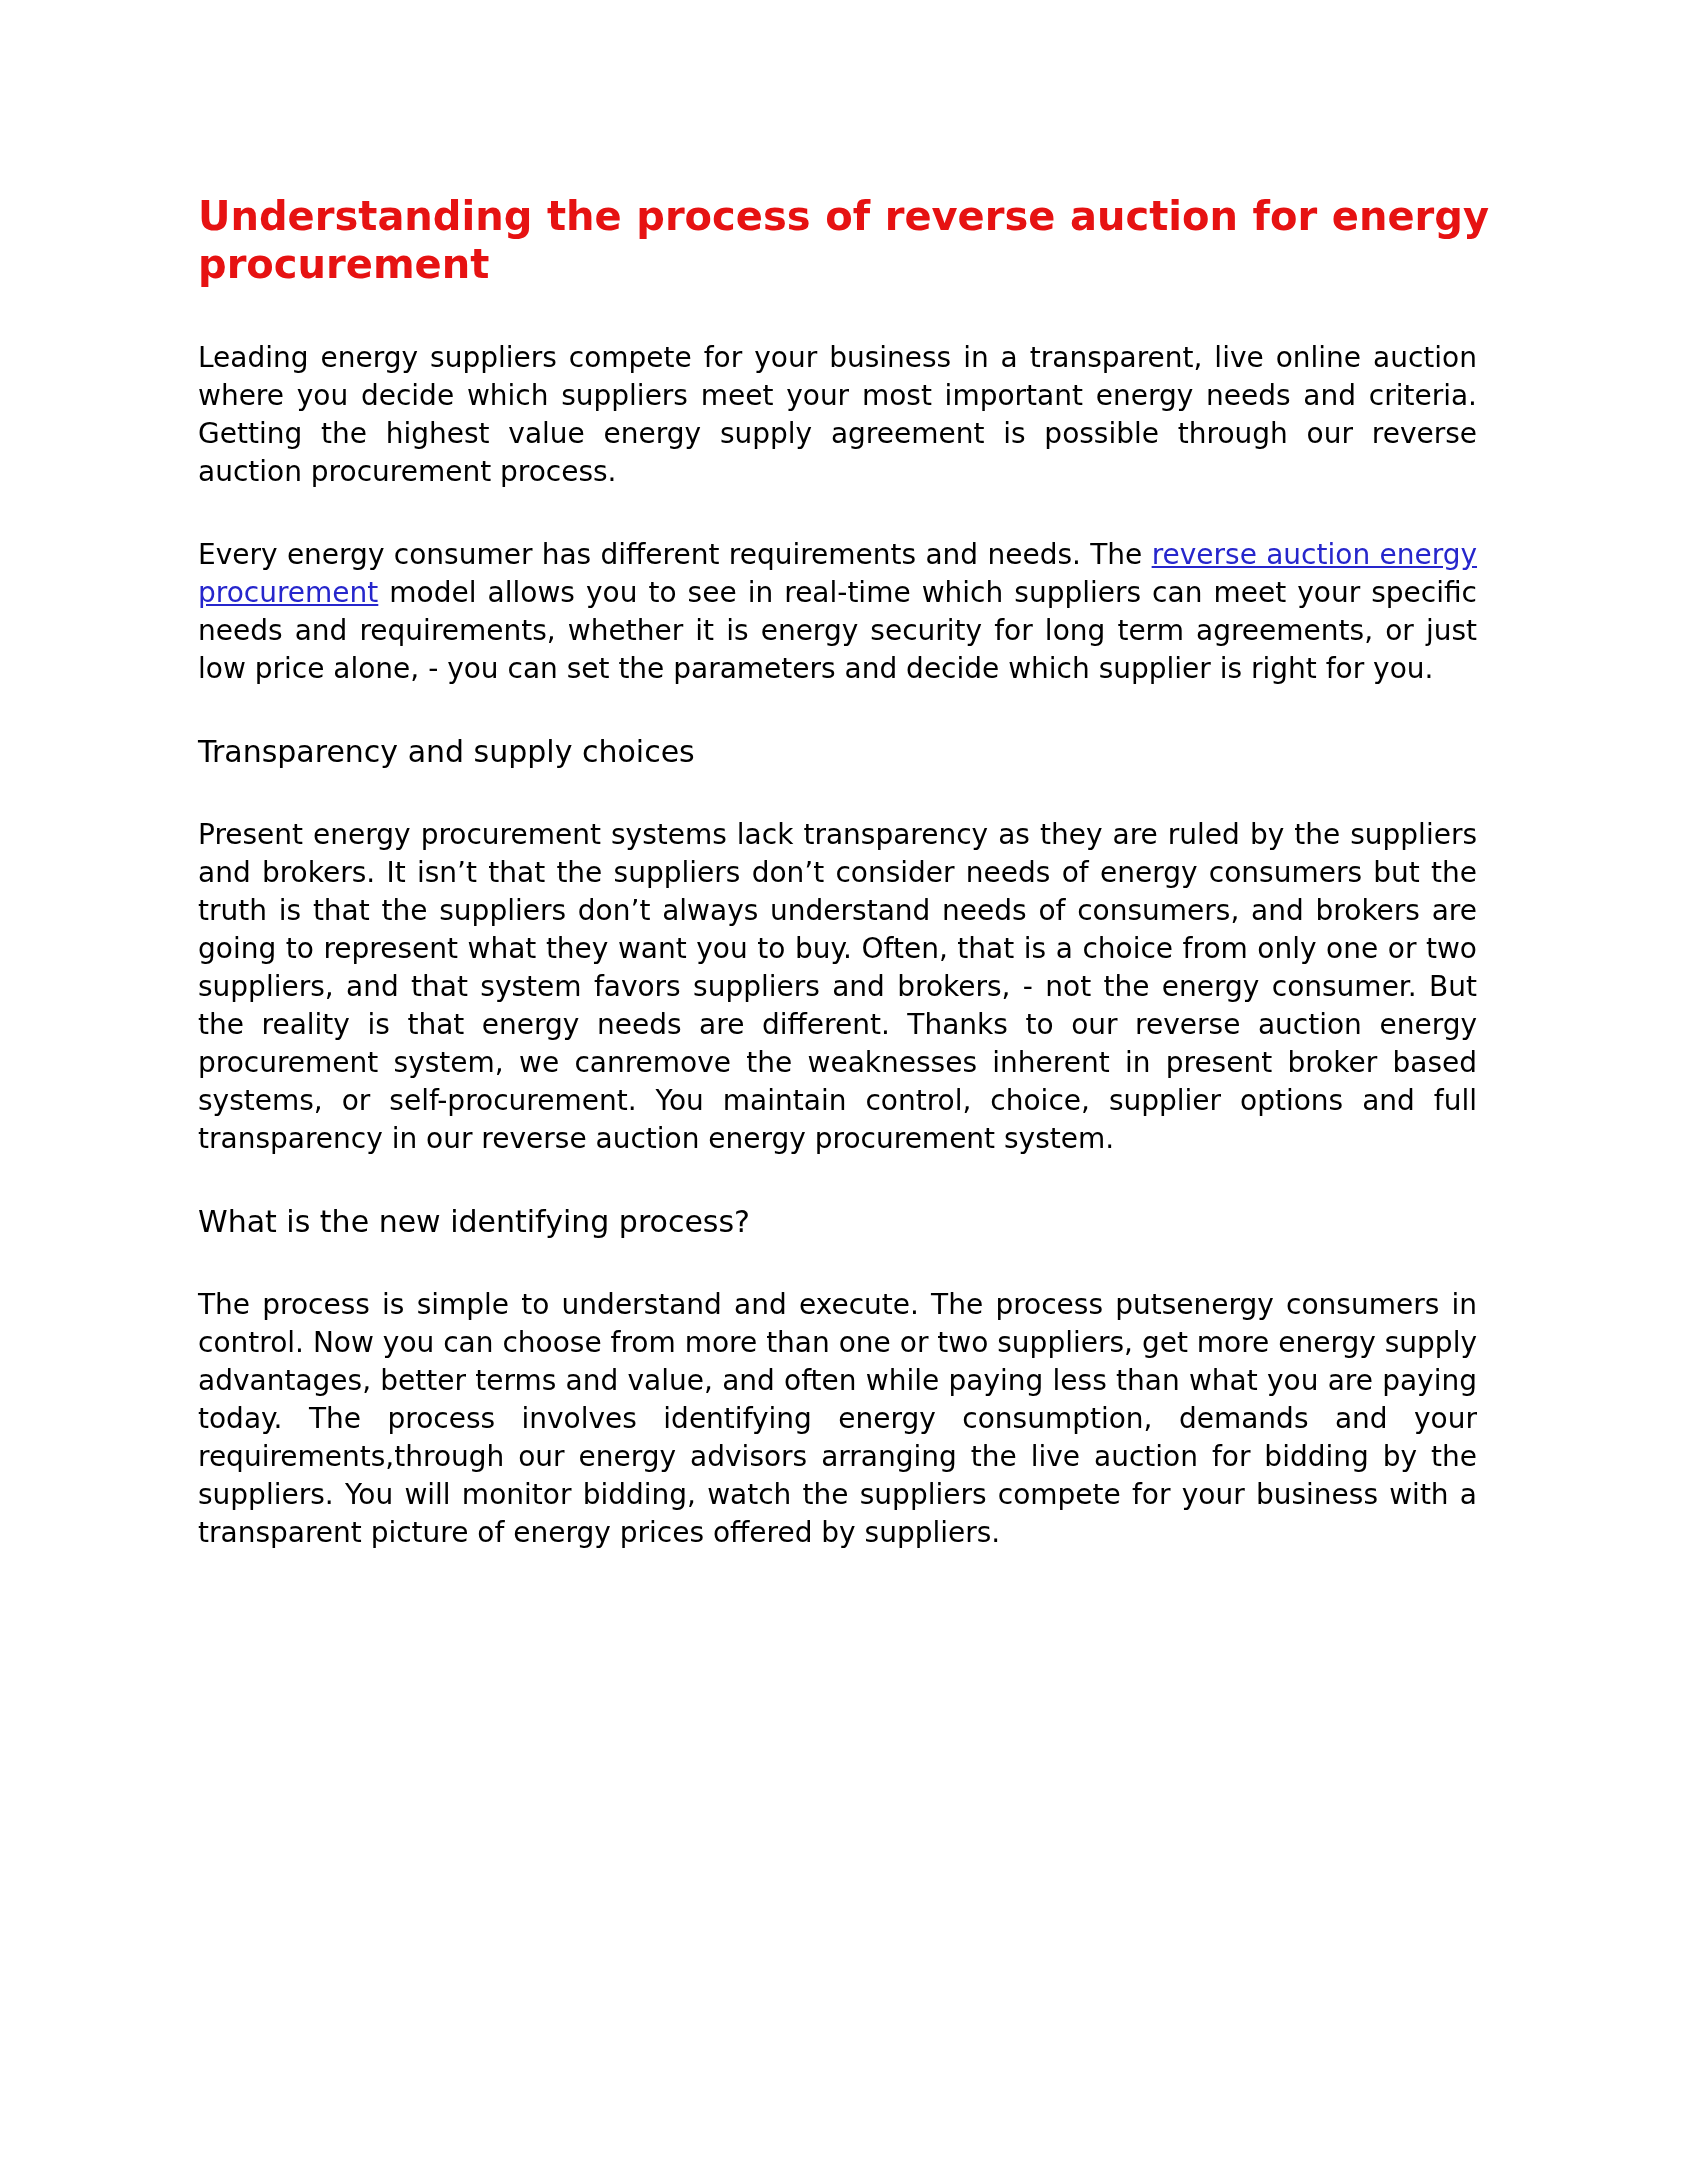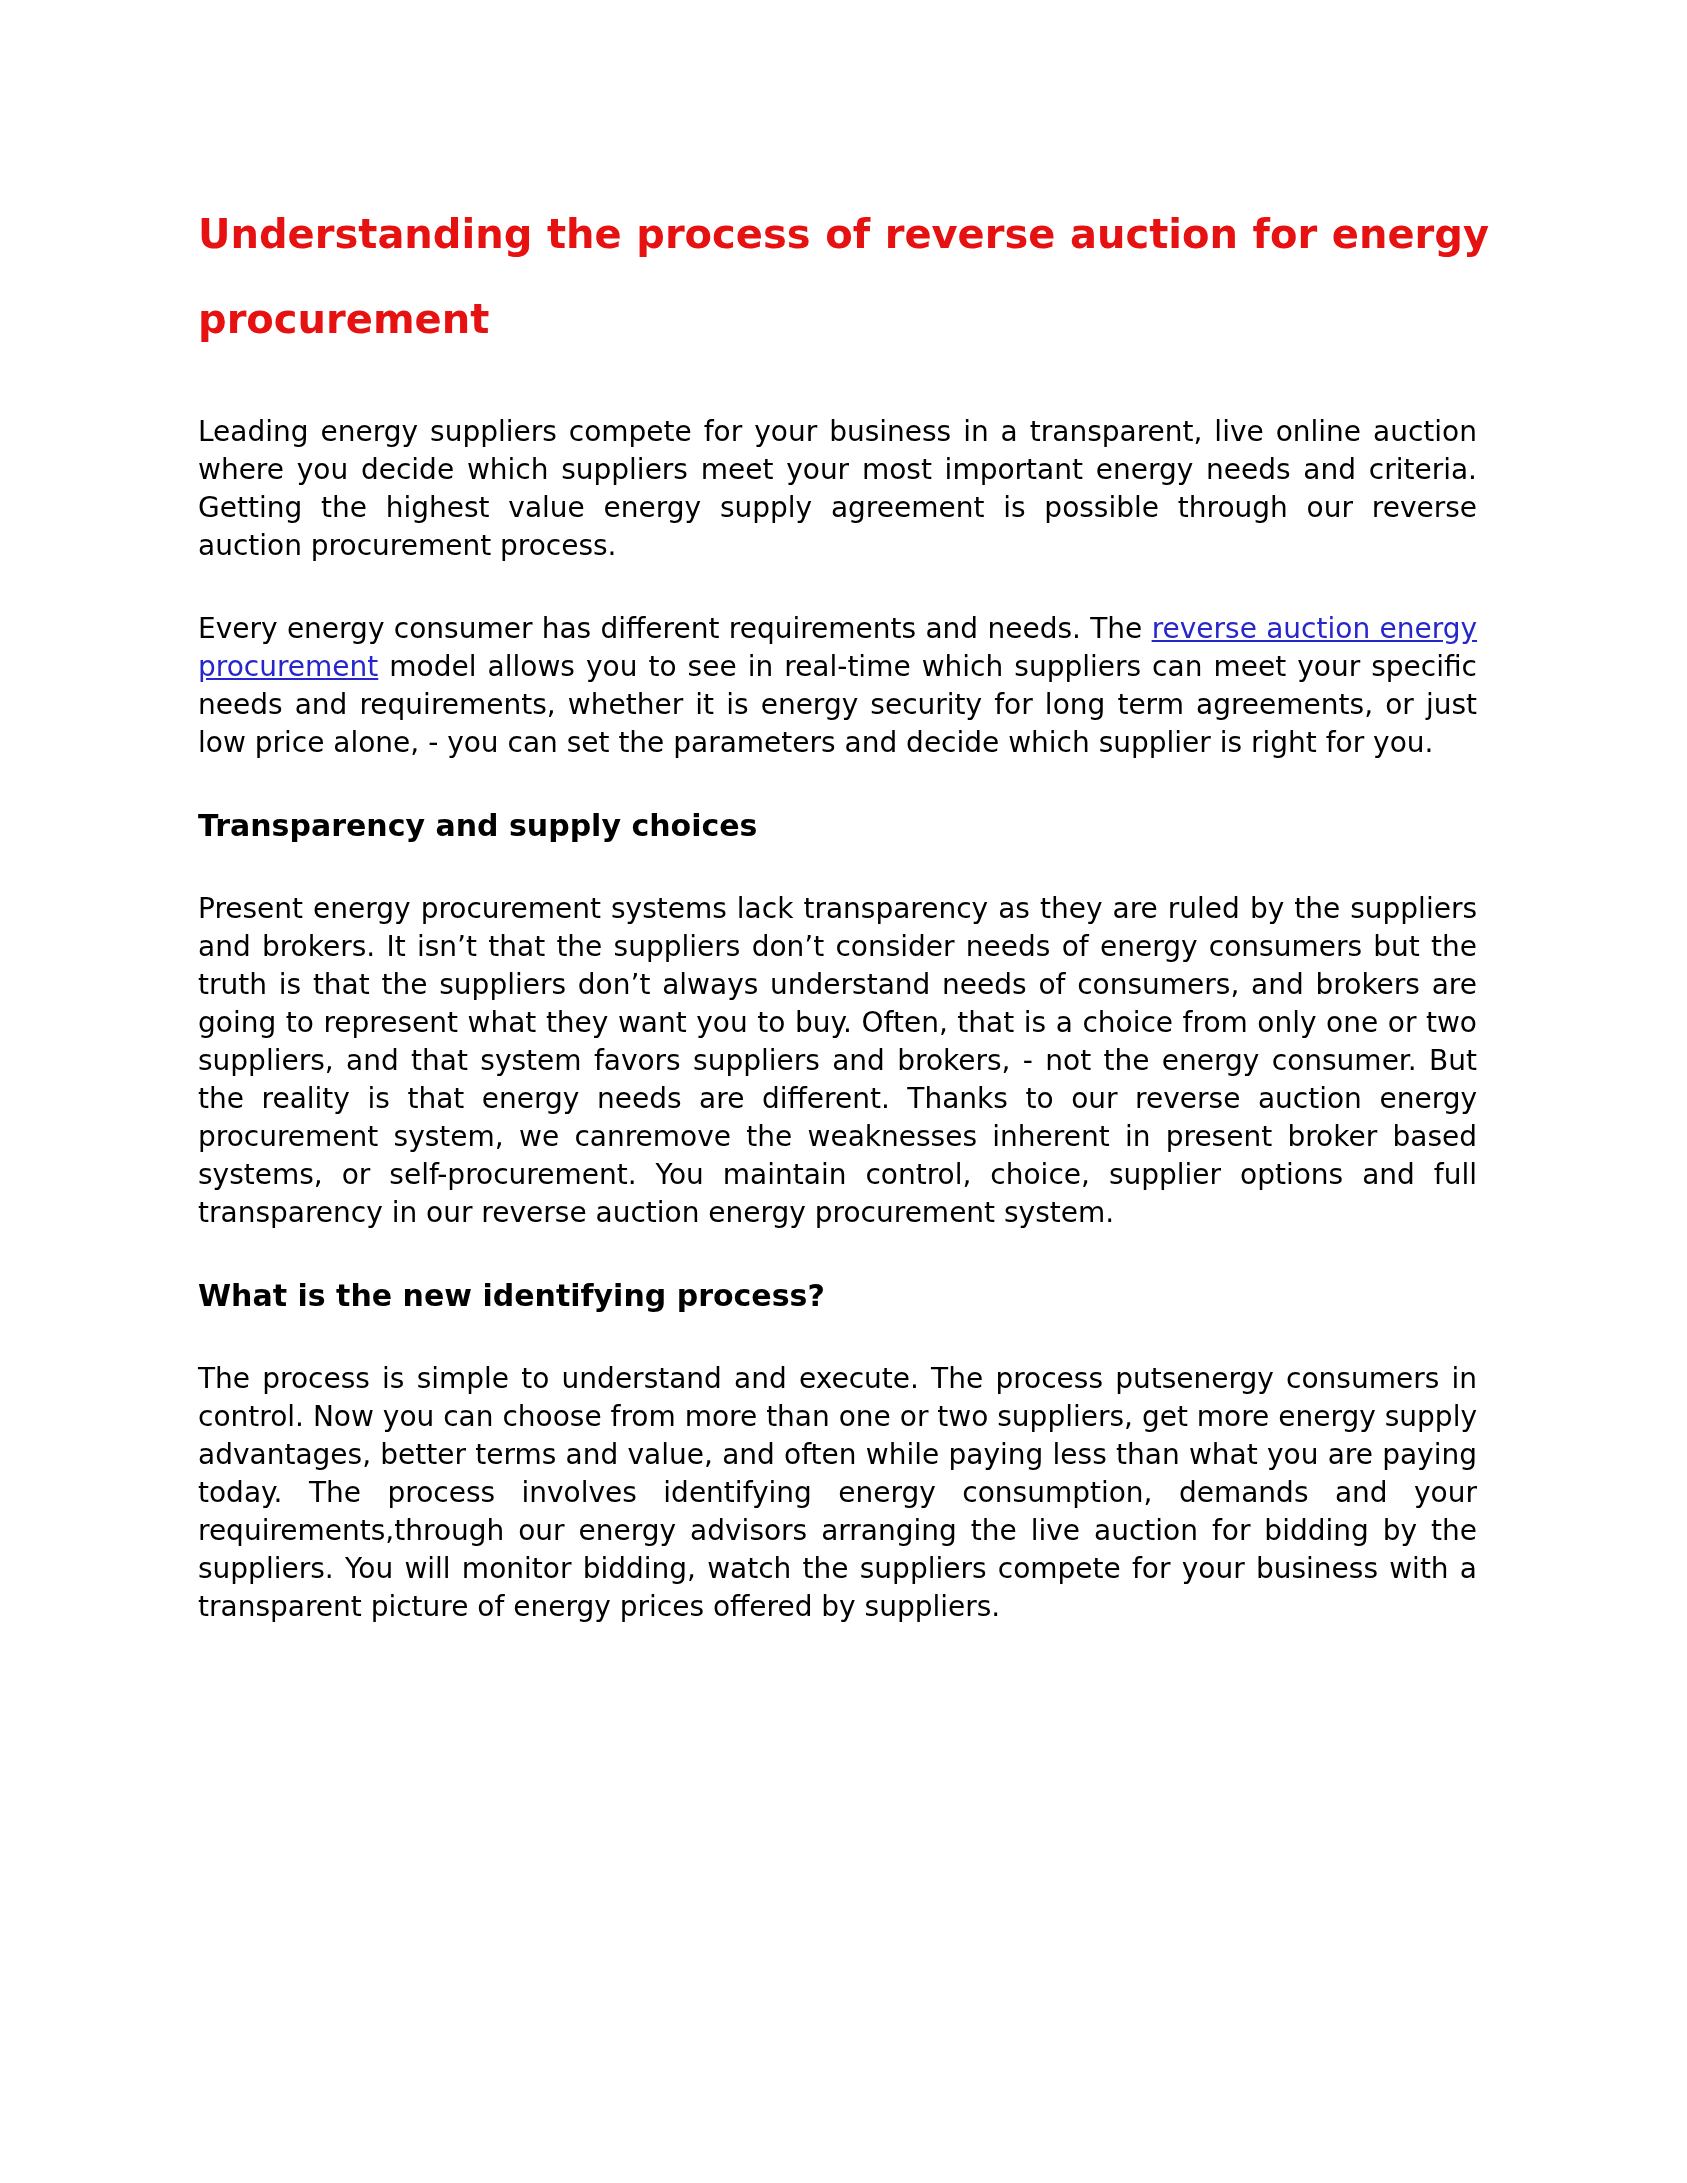--- a/index.html
+++ b/index.html
@@ -15,35 +15,35 @@
     box-sizing: border-box;
     padding: 192px 198px 0 198px;
     overflow: hidden;
     font-family: "DejaVu Sans", "Liberation Sans", sans-serif;
     color: #000000;
   }
   .doc-heading {
     margin: 0 0 51px 0;
     font-size: 40px;
     font-weight: bold;
-    line-height: 85px;
+    line-height: 48px;
     color: #e61212;
     text-align: justify;
   }
   .doc-para {
     margin: 0 12px 45px 0;
     font-size: 28px;
     line-height: 38px;
     text-align: justify;
     text-justify: inter-word;
   }
   .doc-subheading {
     margin: 0 0 45px 0;
     font-size: 30px;
-    font-weight: bold;
+    font-weight: normal;
     line-height: 38px;
   }
   .doc-link {
     color: #2626cc;
     text-decoration: underline;
     cursor: pointer;
   }
   .doc-closing {
     margin: 12px 0 0 0;
     font-size: 28px;

